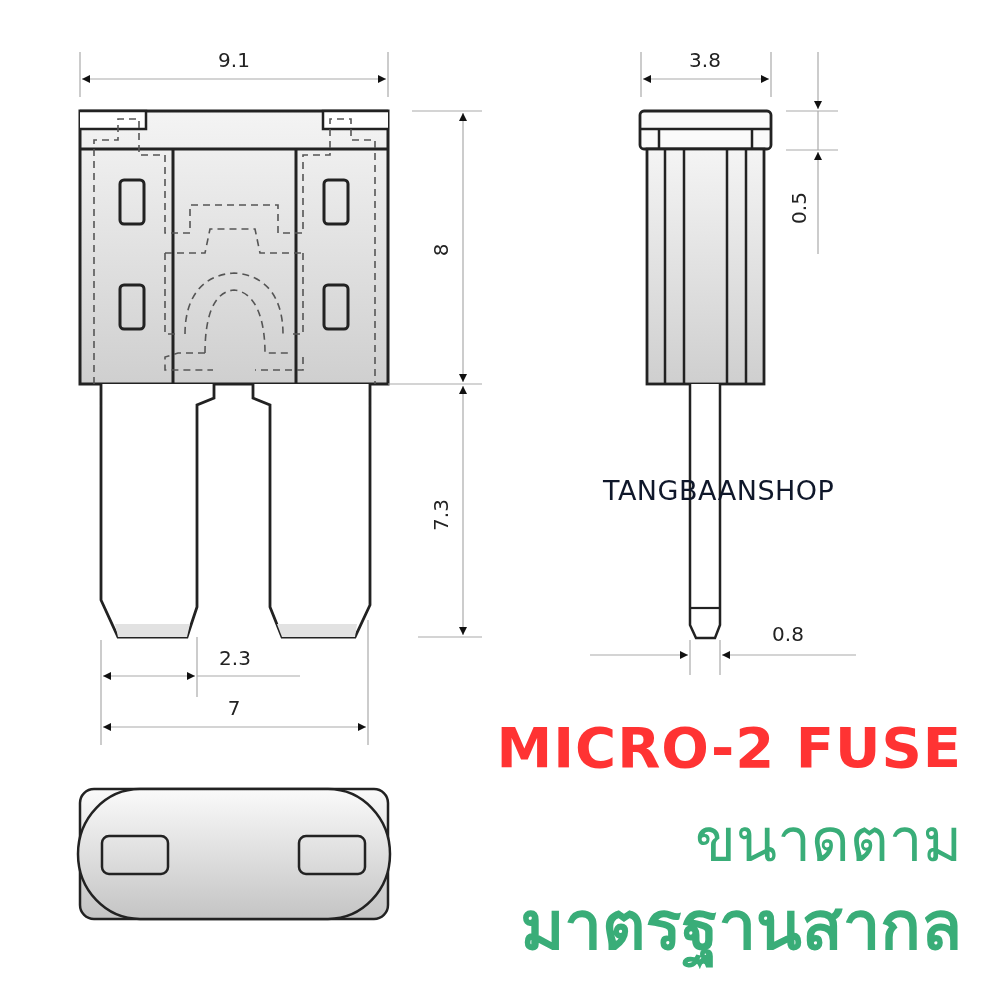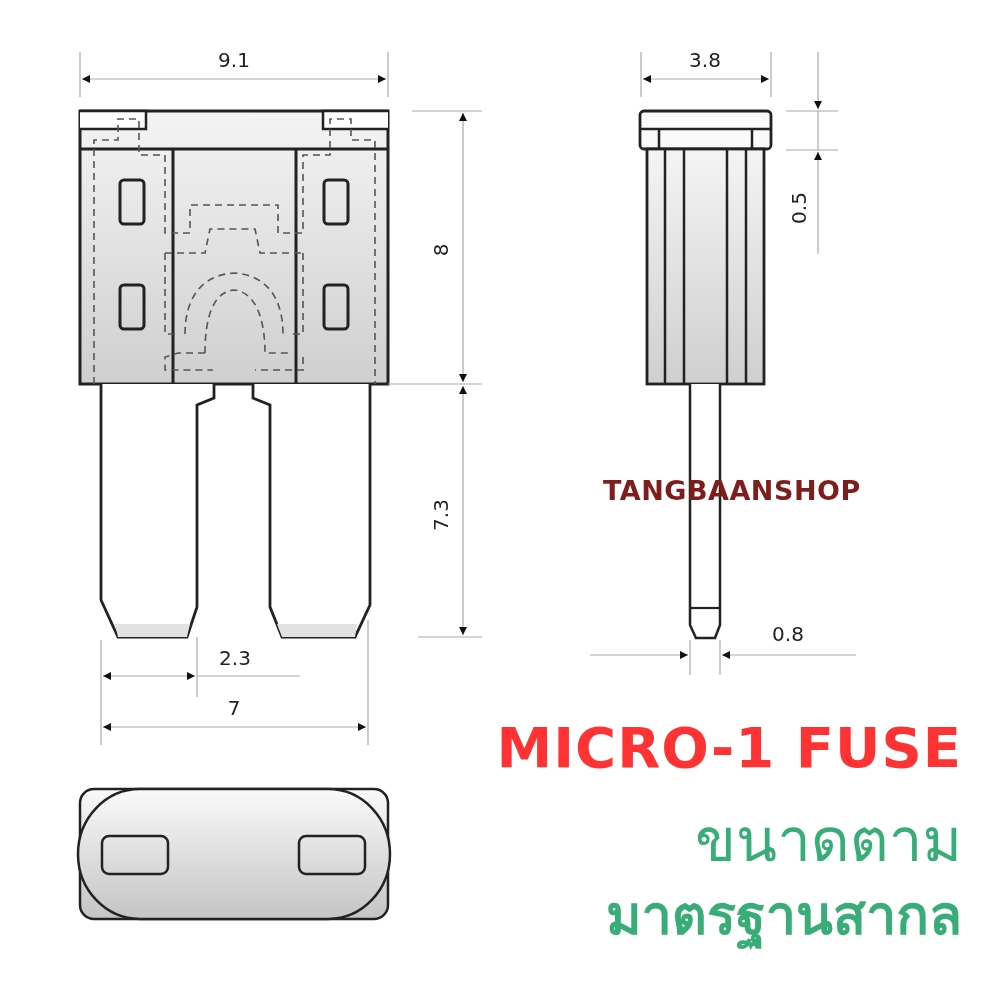--- a/index.html
+++ b/index.html
@@ -1,22 +1,22 @@
 <!DOCTYPE html>
 <html><head>
   <meta charset="utf-8">
   <style>
     html, body { margin:0; padding:0; background:#ffffff; }
     body { width:1000px; height:1000px; position:relative; overflow:hidden; font-family:"DejaVu Sans", sans-serif; }
     svg.drawing { position:absolute; left:0; top:0; width:1000px; height:1000px; }
     .dimtext { font-family:"DejaVu Sans", sans-serif; font-size:20px; fill:#222; }
-    .watermark { position:absolute; left:603px; top:475px; font-family:"DejaVu Sans", sans-serif; font-weight:bold; font-size:27px; color:#7f1d1d; letter-spacing:0.5px; }
+    .watermark { position:absolute; left:603px; top:475px; font-family:"DejaVu Sans", sans-serif; font-weight:normal; font-size:27px; color:#0f172a; letter-spacing:0.5px; }
     .title-en { position:absolute; right:38px; top:715px; font-family:"DejaVu Sans", sans-serif; font-weight:bold; font-size:56px; color:#ff3333; letter-spacing:1px; white-space:nowrap; }
     .title-th1 { position:absolute; right:38px; top:792px; font-family:"DejaVu Sans", sans-serif; font-weight:normal; font-size:60px; color:#39ad78; white-space:nowrap; }
-    .title-th2 { position:absolute; right:38px; top:872px; font-family:"DejaVu Sans", sans-serif; font-weight:bold; font-size:54px; color:#39ad78; white-space:nowrap; }
+    .title-th2 { position:absolute; right:38px; top:872px; font-family:"DejaVu Sans", sans-serif; font-weight:bold; font-size:67px; color:#39ad78; white-space:nowrap; }
   </style>
 </head>
 <body>
 
 <svg class="drawing" viewBox="0 0 1000 1000" xmlns="http://www.w3.org/2000/svg">
   <defs>
     <linearGradient id="bodyGrad" x1="0" y1="0" x2="0" y2="1">
       <stop offset="0" stop-color="#f4f4f4"></stop>
       <stop offset="1" stop-color="#cfcfcf"></stop>
     </linearGradient>
@@ -140,15 +140,15 @@
   <text class="dimtext" x="0" y="0" text-anchor="middle" transform="translate(448,250) rotate(-90)">8</text>
   <text class="dimtext" x="0" y="0" text-anchor="middle" transform="translate(448,515) rotate(-90)">7.3</text>
   <text class="dimtext" x="235" y="665" text-anchor="middle">2.3</text>
   <text class="dimtext" x="234" y="715" text-anchor="middle">7</text>
   <text class="dimtext" x="705" y="67" text-anchor="middle">3.8</text>
   <text class="dimtext" x="0" y="0" text-anchor="middle" transform="translate(806,208) rotate(-90)">0.5</text>
   <text class="dimtext" x="788" y="641" text-anchor="middle">0.8</text>
 </svg>
 
 <div class="watermark">TANGBAANSHOP</div>
-<div class="title-en">MICRO-1 FUSE</div>
+<div class="title-en">MICRO-2 FUSE</div>
 <div class="title-th1">ขนาดตาม</div>
 <div class="title-th2">มาตรฐานสากล</div>
 
 </body></html>

